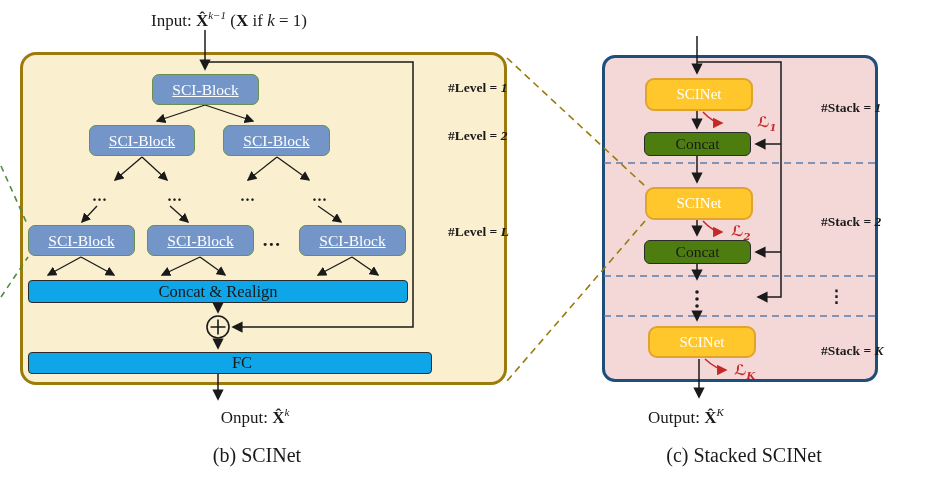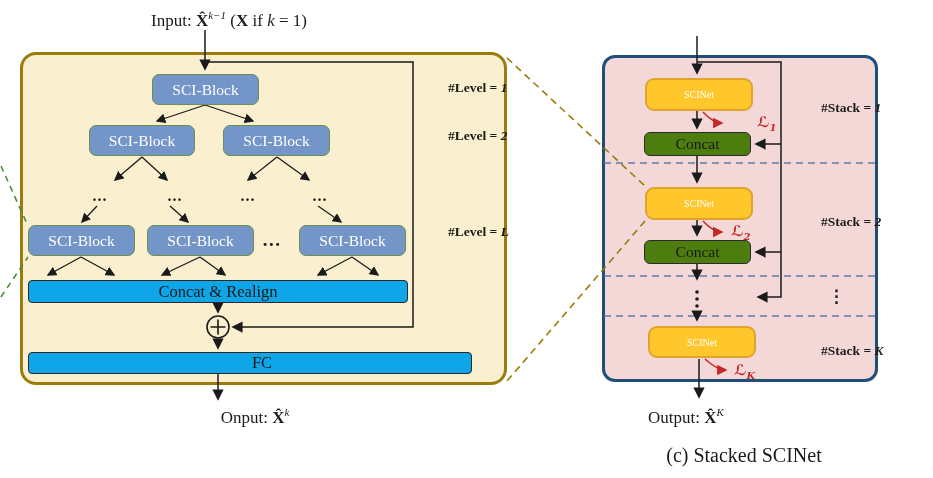--- a/index.html
+++ b/index.html
@@ -14,25 +14,25 @@
   .center { display:flex; align-items:center; justify-content:center; text-align:center; }
 
   
   .panel-b { left:20px; top:52px; width:487px; height:333px;
     background:#FAEFCE; border:3px solid #9A7B0B; border-radius:16px; }
   .panel-c { left:602px; top:55px; width:276px; height:327px;
     background:#F4D8D8; border:3px solid #1F4E79; border-radius:13px; }
 
   
   .sci-block { background:#7495C7; border:1.5px solid #6A8F4F; border-radius:7px;
-    color:#ffffff; font-size:15.5px; width:107px; height:31px; }
+    color:#ffffff; font-size:15.5px; width:107px; height:31px;text-decoration:underline; }
   .bar { background:#0ea5e9; border:1.5px solid #2b2b2b; border-radius:4px;
     font-size:16.5px; }
   .scinet { background:#FFC72C; border:2px solid #DFA32E; border-radius:9px;
-    color:#ffffff; font-size:10px; width:108px; height:33px; }
+    color:#ffffff; font-size:15px; width:108px; height:33px; }
   .concat { background:#4d7c0f; border:1.5px solid #2b2b2b; border-radius:6px;
     font-size:15.5px; width:107px; height:24px; }
 
   
   .io-label { font-size:17px; }
   .io-label .mvar { font-weight:bold; }
   .io-label sup { font-style:italic; font-size:11px; }
   .caption { font-size:20px; }
   .side-label { font-size:13.5px; font-weight:600;margin-left:22px; }
   .side-label .val { font-style:italic; }
@@ -176,28 +176,29 @@
     <span>#Level = </span><span class="val">2</span>
   </div>
   <div class="abs side-label nowrap" style="left:426px;top:224px;">
     <span>#Level = </span><span class="val">L</span>
   </div>
 
   <div class="abs bar center" style="left:28px;top:280px;width:380px;height:23px;">
     <span>Concat &amp; Realign</span>
   </div>
 
-  <div class="abs bar center" style="left:28px;top:352px;width:444px;height:22px;padding-left:24px;">
+  <div class="abs bar center" style="left:28px;top:352px;width:404px;height:22px;padding-left:24px;">
     <span>FC</span>
   </div>
 
   <div class="abs io-label nowrap" style="left:155px;top:406px;width:200px;text-align:center;">
     <span>Onput: </span><span class="mvar">X̂</span><sup>k</sup>
   </div>
 
+  <div class="abs caption nowrap" style="left:157px;top:444px;width:200px;text-align:center;">(b) SCINet</div>
 
 
   <div class="abs scinet center" style="left:645px;top:78px;">
     <span>SCINet</span>
   </div>
   <div class="abs loss nowrap" style="left:757px;top:113px;">
     <span>ℒ</span><sub>1</sub>
   </div>
   <div class="abs concat center" style="left:644px;top:132px;">
     <span>Concat</span>

